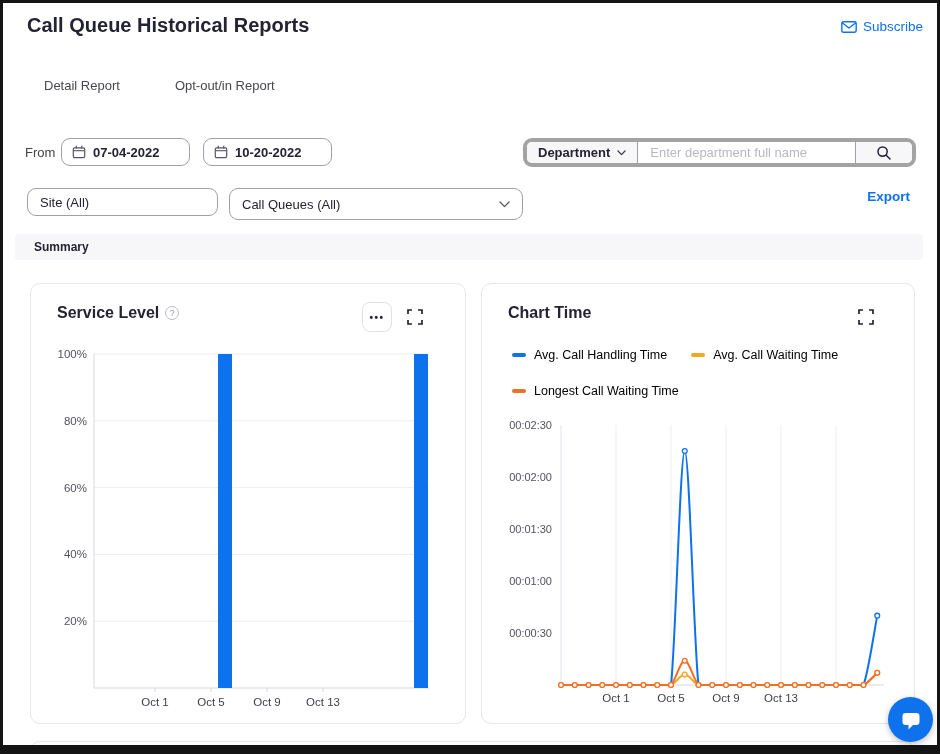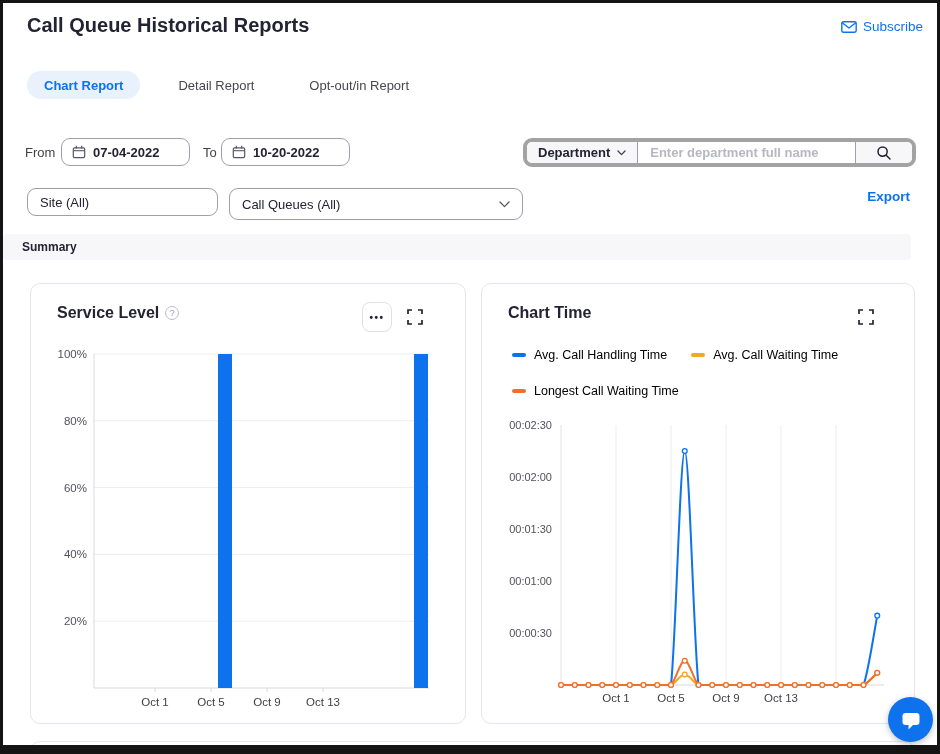--- a/index.html
+++ b/index.html
@@ -23,43 +23,43 @@
   .tab.active { background:#E8F1FC; color:#0E72ED; font-weight:700; }
 
   
   .lbl { font-size:13px; color:#424245; }
   .from-label { left:22px; top:142px; }
   .to-label   { left:200px; top:142px; }
   .date-box { top:135px; width:129px; height:28px; border:1px solid #9f9fac; border-radius:9px;
     display:flex; align-items:center; gap:7px; padding:0 10px; background:#fff; cursor:pointer; }
   .date-box .val { font-size:13px; font-weight:600; color:#232333; }
   .from-box { left:58px; }
-  .to-box   { left:218px; }
+  .to-box   { left:200px; }
 
   .dept-group { left:520px; top:135px; width:393px; height:29px; border:4px solid #a3a3a3;
     border-radius:9px; display:flex; overflow:hidden; background:#fff; }
   .dept-btn { display:flex; align-items:center; gap:7px; padding:0 11px; background:#f7f7fa;
     border:none; border-right:1px solid #9f9fac; font-size:13px; font-weight:600; color:#232333;
     cursor:pointer; font-family:inherit; }
   .dept-input { flex:1; border:none; outline:none; padding:0 12px; font-size:13px; color:#232333;
-    font-family:inherit;font-weight:bold; }
+    font-family:inherit; }
   .dept-input::placeholder { color:#b7b7c2; }
   .dept-search { width:57px; background:#f7f7fa; border:none; border-left:1px solid #9f9fac;
     display:flex; align-items:center; justify-content:center; cursor:pointer; }
 
   .site-box { left:24px; top:185px; width:191px; height:28px; border:1px solid #9f9fac;
     border-radius:9px; display:flex; align-items:center; padding:0 12px; font-size:13px;
     color:#232333; cursor:pointer; background:#fff; }
   .cq-box { left:226px; top:185px; width:294px; height:32px; border:1px solid #9f9fac;
     border-radius:9px; display:flex; align-items:center; justify-content:space-between;
     padding:0 12px; font-size:13px; color:#232333; cursor:pointer; background:#fff; }
   .export { right:27px; top:186px; color:#0E72ED; font-size:13.5px; font-weight:600;
     cursor:pointer; text-decoration:none; }
 
-  .summary-bar { left:0; top:231px; width:908px; height:26px; background:#f7f7fa;
+  .summary-bar { left:12px; top:231px; width:908px; height:26px; background:#f7f7fa;
     border-radius:4px; display:flex; align-items:center; padding-left:19px; }
   .summary-bar span { font-size:12px; font-weight:700; color:#232333; }
 
   
   .card { background:#fff; border:1px solid #e5e5ec; border-radius:10px; }
   .card1 { left:27px; top:280px; width:436px; height:441px; }
   .card2 { left:478px; top:280px; width:434px; height:441px; }
   .card-title { left:26px; top:20px; font-size:16px; font-weight:700; color:#232333;
     display:flex; align-items:center; gap:6px;text-align:right; }
   .help-badge { width:14px; height:14px; border:1px solid #bcbcc8; border-radius:50%;
@@ -105,23 +105,20 @@
 
   <a class="abs subscribe">
     <svg width="16" height="12" viewBox="0 0 16 12">
       <rect x="0.8" y="0.8" width="14.4" height="10.4" rx="1.6" fill="none" stroke="#0E72ED" stroke-width="1.4"></rect>
       <path d="M1.5 2 L8 7 L14.5 2" fill="none" stroke="#0E72ED" stroke-width="1.4" stroke-linecap="round" stroke-linejoin="round"></path>
     </svg>
     <span>Subscribe</span>
   </a>
 
   <div class="abs tabs">
-    <div class="tab active">
-        <span>Chart Report</span>
-      </div>
     <div class="tab">
         <span>Detail Report</span>
       </div>
     <div class="tab">
         <span>Opt-out/in Report</span>
       </div>
   </div>
 
   <span class="abs lbl from-label">From</span>
   <div class="abs date-box from-box">

